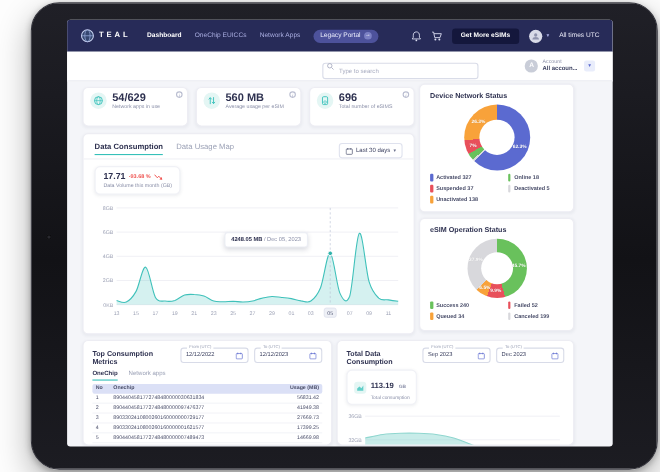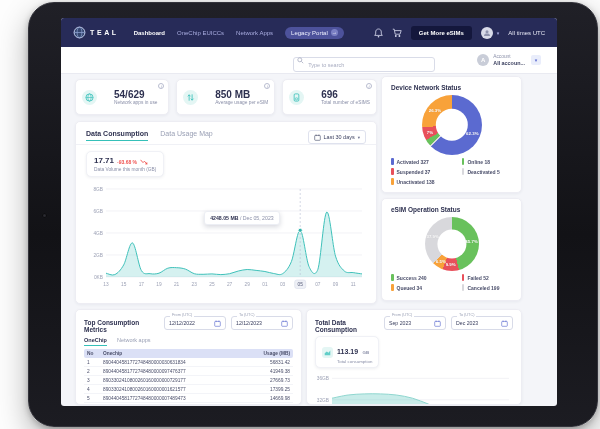--- a/index.html
+++ b/index.html
@@ -34,36 +34,36 @@
   .account{display:flex;align-items:center;gap:4px;margin-left:42px;cursor:pointer;}
   .acc-avatar{width:12px;height:12px;border-radius:50%;background:#c9cdd8;color:#fff;font-size:6px;font-weight:bold;display:flex;align-items:center;justify-content:center;}
   .acc-text{display:flex;flex-direction:column;line-height:1.25;}
   .acc-label{font-size:4.8px;color:#8a8fa8;}
   .acc-value{font-size:5.4px;color:#3c4160;font-weight:bold;}
   .acc-caret{width:10px;height:10px;margin-left:6px;border-radius:2px;background:#e9edfb;color:#5b6acf;font-size:5px;display:flex;align-items:center;justify-content:center;cursor:pointer;}
   
   .card{position:absolute;background:#fff;border:1px solid #ededf3;border-radius:5px;box-shadow:0 1px 3px rgba(40,45,80,.06);}
   
   .kpi-row{position:absolute;left:14px;top:61px;width:302px;height:36px;display:flex;gap:7px;}
-  .kpi{flex:1;position:relative;background:#fff;border:1px solid #ededf3;border-radius:5px;box-shadow:0 1px 3px rgba(40,45,80,.06);display:flex;align-items:center;gap:17px;padding:4px 6px;}
+  .kpi{flex:1;position:relative;background:#fff;border:1px solid #ededf3;border-radius:5px;box-shadow:0 1px 3px rgba(40,45,80,.06);display:flex;gap:5px;padding:4px 6px;}
   .kpi-icon{width:15px;height:15px;border-radius:50%;background:#e4f6f4;display:flex;align-items:center;justify-content:center;flex:none;}
   .kpi-val{font-size:10px;font-weight:bold;color:#2e3150;line-height:1.1;}
   .kpi-label{font-size:4.8px;color:#8a8fa8;white-space:nowrap;}
   .info-dot{position:absolute;right:4px;top:3px;width:6px;height:6px;border:0.5px solid #b9bdd0;border-radius:50%;color:#b9bdd0;font-size:4px;display:flex;align-items:center;justify-content:center;font-style:italic;font-weight:bold;}
   
   .consumption{left:14px;top:103px;width:302px;height:183px;padding:8px 10px;}
   .cons-head{display:flex;align-items:flex-start;}
   .tab{font-size:7px;color:#9aa0b5;cursor:pointer;padding-bottom:3px;margin-right:12px;}
   .tab.active{color:#2e3150;font-weight:bold;border-bottom:1.5px solid #35c0b9;}
   .range{margin-left:auto;display:flex;align-items:center;gap:3px;border:1px solid #dfe2ee;border-radius:3px;padding:2.5px 5px;cursor:pointer;background:#fff;}
   .range span{font-size:5.5px;color:#3c4160;}
   .range .crt{font-size:4.5px;color:#6a6f8c;}
   .cons-divider{height:1px;background:#f0f1f6;margin:0 -10px;}
   .metric-chip{display:inline-block;margin-top:6px;border:1px solid #f0f1f6;border-radius:5px;box-shadow:0 1px 3px rgba(40,45,80,.08);padding:4px 7px;background:#fff;}
-  .mc-row{display:flex;align-items:flex-end;gap:3px;}
+  .mc-row{display:flex;align-items:center;gap:3px;}
   .mc-val{font-size:8px;font-weight:bold;color:#2e3150;}
   .mc-chg{font-size:5px;color:#ef5350;font-weight:bold;}
   .mc-label{font-size:4.8px;color:#8a8fa8;margin-top:2px;}
   .chart-wrap{position:relative;margin-top:4px;}
   .chart-tooltip{position:absolute;background:#fff;border:1px solid #eceef4;border-radius:3px;box-shadow:0 2px 5px rgba(40,45,80,.18);padding:3px 5px;font-size:5.2px;white-space:nowrap;}
   .chart-tooltip b{color:#2e3150;}
   .chart-tooltip span{color:#8a8fa8;}
   
   .device{left:320px;top:58px;width:141px;height:117px;padding:7px 9px;}
   .esim{left:320px;top:180px;width:141px;height:103px;padding:7px 9px;}
@@ -183,21 +183,21 @@
        <span class="info-dot">i</span>
      </div>
      <div class="kpi">
        <span class="kpi-icon">
          <svg width="9" height="9" viewBox="0 0 10 10">
                 <path d="M3.5 8.5 L3.5 2 M3.5 2 L2 3.7 M3.5 2 L5 3.7" fill="none" stroke="#35c0b9" stroke-width="0.9"></path>
                 <path d="M6.8 1.5 L6.8 8 M6.8 8 L5.3 6.3 M6.8 8 L8.3 6.3" fill="none" stroke="#35c0b9" stroke-width="0.9"></path>
               </svg>
        </span>
        <div>
-              <div class="kpi-val">850 MB</div>
+              <div class="kpi-val">560 MB</div>
               <div class="kpi-label">Average usage per eSIM</div>
             </div>
        <span class="info-dot">i</span>
      </div>
      <div class="kpi">
        <span class="kpi-icon">
          <svg width="9" height="9" viewBox="0 0 10 10">
                 <rect x="2.4" y="1" width="5.2" height="8" rx="1.2" fill="none" stroke="#35c0b9" stroke-width="0.9"></rect>
                 <rect x="3.8" y="5.4" width="2.4" height="2.2" rx="0.5" fill="none" stroke="#35c0b9" stroke-width="0.7"></rect>
               </svg>

